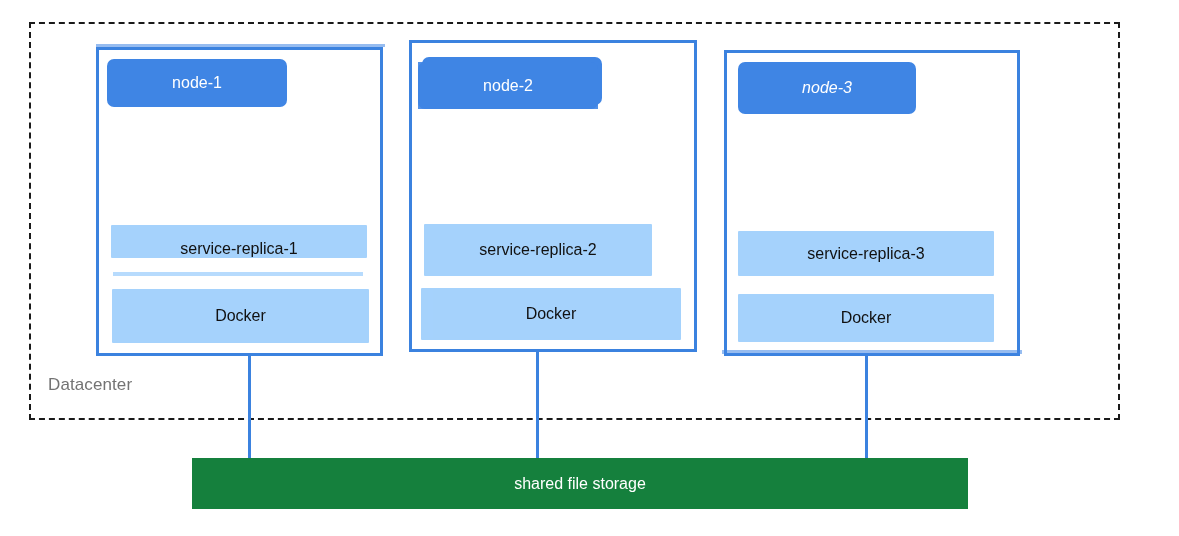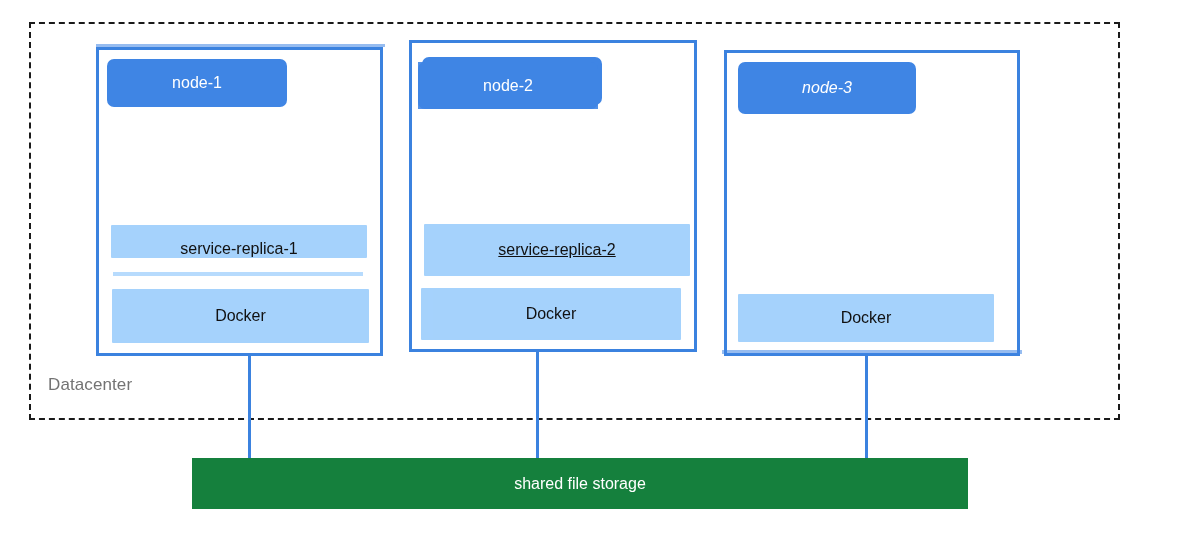--- a/index.html
+++ b/index.html
@@ -134,33 +134,36 @@
 
   <div class="node-card" style="left:409px; top:40px; width:288px; height:312px;">
   </div>
   <div class="node-header" style="left:422px; top:57px; width:180px; height:48px;">
     <span>node-2</span>
   </div>
   <div class="sketch-edge" style="left:418px; top:62px; width:180px; height:47px; opacity:0.9;"></div>
   <div class="node-header" style="left:418px; top:62px; width:180px; height:47px;">
     <span>node-2</span>
   </div>
-  <div class="node-bar" style="left:424px; top:224px; width:266px; height:52px;text-decoration:underline;">
+  <div class="node-bar" style="left:424px; top:224px; width:228px; height:52px;">
     <span>service-replica-2</span>
   </div>
   <div class="node-bar" style="left:421px; top:288px; width:260px; height:52px;">
     <span>Docker</span>
   </div>
   <div class="sketch-edge-light" style="left:428px; top:290px; width:5px; height:48px;"></div>
 
   <div class="node-card" style="left:724px; top:50px; width:296px; height:306px;">
   </div>
   <div class="sketch-edge" style="left:722px; top:350px; width:300px; height:4px;"></div>
   <div class="node-header" style="left:738px; top:62px; width:178px; height:52px;font-style:italic;">
     <span>node-3</span>
+  </div>
+  <div class="node-bar" style="left:738px; top:231px; width:256px; height:45px;">
+    <span>service-replica-3</span>
   </div>
   <div class="node-bar" style="left:738px; top:294px; width:256px; height:48px;">
     <span>Docker</span>
   </div>
 
   <div class="connector" style="left:248px; top:356px; height:104px;"></div>
   <div class="connector" style="left:536px; top:352px; height:108px;"></div>
   <div class="connector" style="left:865px; top:354px; height:106px;"></div>
 
   <div class="storage-bar">

